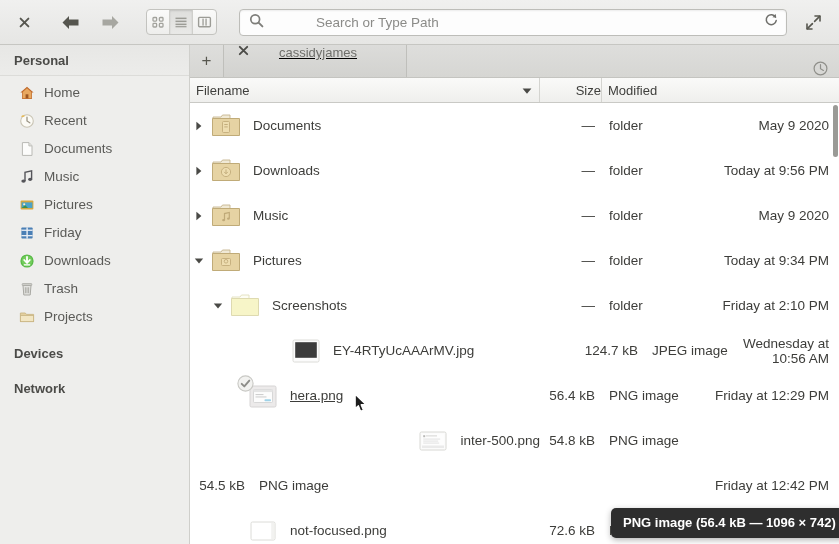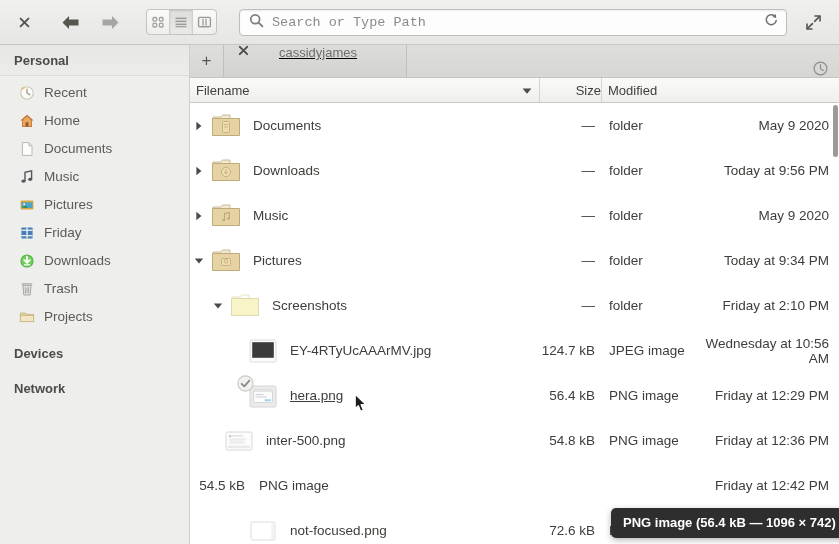--- a/index.html
+++ b/index.html
@@ -49,23 +49,24 @@
     height: 27px;
     background: #fdfdfd;
     border: 1px solid #bdbdb9;
     border-radius: 4px;
     display: flex; align-items: center;
     padding: 0 7px 0 9px;
     box-shadow: inset 0 1px 2px rgba(0,0,0,0.07);
   }
   .search-input {
     flex: 1; border: none; outline: none; background: transparent;
-    font-family: Liberation Mono, monospace;
+    font-family: Liberation Sans, sans-serif;
     font-size: 13.5px; color: #7b7b78;
     padding-left: 8px;
+    margin-left: 44px;
   }
   .search-input::placeholder { color: #8b8b88; }
   .hb-right { display: flex; align-items: center; }
 
   
   .body { flex: 1; display: flex; min-height: 0; }
 
   
   .sidebar {
     width: 190px; min-width: 190px;
@@ -262,37 +263,37 @@
 
   <div class="body">
 
     <div class="sidebar">
 
       <div class="sb-heading first">Personal</div>
 
       <div class="sb-item">
         <span class="sb-ico">
           <svg width="16" height="16" viewBox="0 0 16 16">
+            <path d="M8 1.8 L14.6 7.4 L12.9 7.4 L12.9 14 L3.1 14 L3.1 7.4 L1.4 7.4 Z" fill="#c06a2c"></path>
+            <path d="M8 3.3 L12.2 7.1 L12.2 13.3 L3.8 13.3 L3.8 7.1 Z" fill="#e8a860"></path>
+            <rect x="6.6" y="9.3" width="2.8" height="4" fill="#9c5522"></rect>
+          </svg>
+        </span>
+        <span class="sb-label">Home</span>
+      </div>
+
+      <div class="sb-item">
+        <span class="sb-ico">
+          <svg width="16" height="16" viewBox="0 0 16 16">
             <circle cx="8" cy="8" r="6.3" fill="#fcfbf6" stroke="#c9c4b4" stroke-width="1.1"></circle>
             <path d="M8 4.2 L8 8 L10.8 9.8" fill="none" stroke="#9a9484" stroke-width="1.3" stroke-linecap="round"></path>
             <path d="M2 3.5 Q4 1.5 6 3 Q4 4.5 2 3.5 Z" fill="#e8b84e"></path>
           </svg>
         </span>
         <span class="sb-label">Recent</span>
-      </div>
-
-      <div class="sb-item">
-        <span class="sb-ico">
-          <svg width="16" height="16" viewBox="0 0 16 16">
-            <path d="M8 1.8 L14.6 7.4 L12.9 7.4 L12.9 14 L3.1 14 L3.1 7.4 L1.4 7.4 Z" fill="#c06a2c"></path>
-            <path d="M8 3.3 L12.2 7.1 L12.2 13.3 L3.8 13.3 L3.8 7.1 Z" fill="#e8a860"></path>
-            <rect x="6.6" y="9.3" width="2.8" height="4" fill="#9c5522"></rect>
-          </svg>
-        </span>
-        <span class="sb-label">Home</span>
       </div>
 
       <div class="sb-item">
         <span class="sb-ico">
           <svg width="16" height="16" viewBox="0 0 16 16">
             <path d="M3.4 1.6 L10 1.6 L13 4.8 L13 14.4 L3.4 14.4 Z" fill="#fcfcfb" stroke="#b9b9b4" stroke-width="1"></path>
             <path d="M9.9 1.8 L9.9 4.9 L12.9 4.9" fill="#e6e6e2" stroke="#b9b9b4" stroke-width="0.9"></path>
           </svg>
         </span>
         <span class="sb-label">Documents</span>
@@ -515,21 +516,21 @@
               </svg>
             </span>
             <span class="rowlabel">Screenshots</span>
           </div>
           <div class="cell-size">—</div>
           <div class="cell-type">folder</div>
           <div class="cell-mod">Friday at 2:10 PM</div>
         </div>
 
         <div class="row">
-          <div class="cell-name" style="padding-left:55px;">
+          <div class="cell-name" style="padding-left:55px;margin-left:43px;">
             <span class="rowicon">
               <svg width="34" height="30" viewBox="0 0 34 30">
                 <rect x="4" y="4" width="26" height="22" rx="1.5" fill="#fbfbfb" stroke="#dcdcd8" stroke-width="1"></rect>
                 <rect x="6.2" y="6.2" width="21.6" height="15.6" fill="#3b3b3b"></rect>
               </svg>
             </span>
             <span class="rowlabel">EY-4RTyUcAAArMV.jpg</span>
           </div>
           <div class="cell-size">124.7 kB</div>
           <div class="cell-type">JPEG image</div>
@@ -555,38 +556,37 @@
               </span>
             </span>
             <span class="rowlabel">hera.png</span>
           </div>
           <div class="cell-size">56.4 kB</div>
           <div class="cell-type">PNG image</div>
           <div class="cell-mod">Friday at 12:29 PM</div>
         </div>
 
         <div class="row">
-          <div class="cell-name" style="padding-left:31px;">
+          <div class="cell-name" style="padding-left:60px;justify-content:flex-end;">
             <span class="rowicon">
               <svg width="34" height="30" viewBox="0 0 34 30">
                 <rect x="4" y="6" width="26" height="18" rx="1.5" fill="#fbfbfb" stroke="#d8d8d4" stroke-width="1"></rect>
                 <rect x="6" y="8" width="22" height="14" fill="#fdfdfd"></rect>
                 <rect x="7.2" y="9.2" width="2" height="2" fill="#b8b8b6"></rect>
                 <rect x="10" y="9.4" width="11" height="1" fill="#d4d4d2"></rect>
                 <rect x="7.2" y="12.6" width="17" height="0.9" fill="#dedede"></rect>
                 <rect x="7.2" y="14.6" width="15" height="0.9" fill="#dedede"></rect>
                 <rect x="7.2" y="16.6" width="16" height="0.9" fill="#dedede"></rect>
                 <rect x="6" y="19.5" width="22" height="2.5" fill="#eaeaea"></rect>
               </svg>
             </span>
             <span class="rowlabel">inter-500.png</span>
           </div>
           <div class="cell-size">54.8 kB</div>
           <div class="cell-type">PNG image</div>
-          <div class="cell-mod">Friday at 12:36 PM</div>
         </div>
 
         <div class="row">
           <div class="cell-size">54.5 kB</div>
           <div class="cell-type">PNG image</div>
           <div class="cell-mod">Friday at 12:42 PM</div>
         </div>
 
         <div class="row">
           <div class="cell-name" style="padding-left:55px;">

